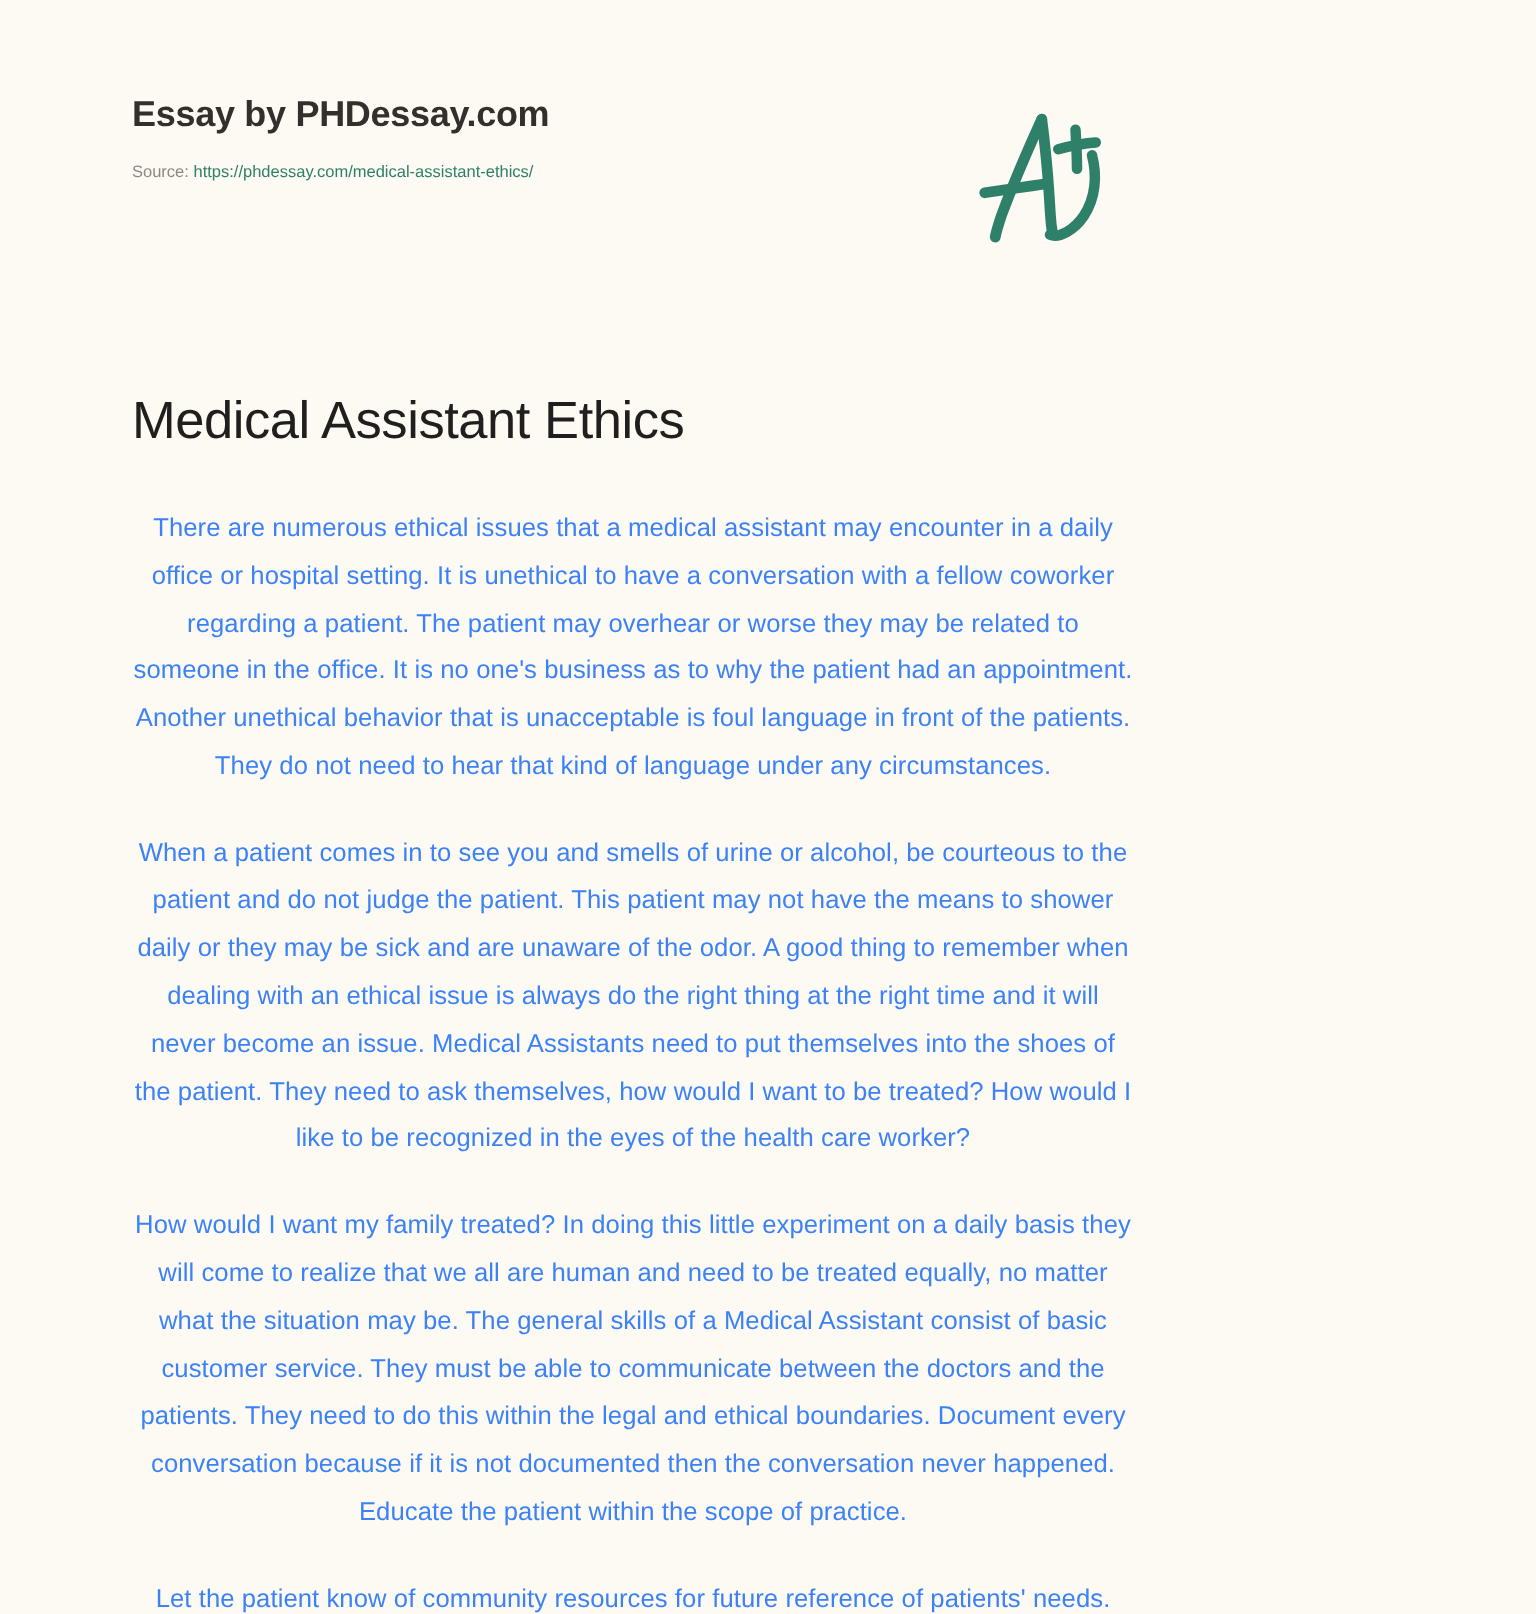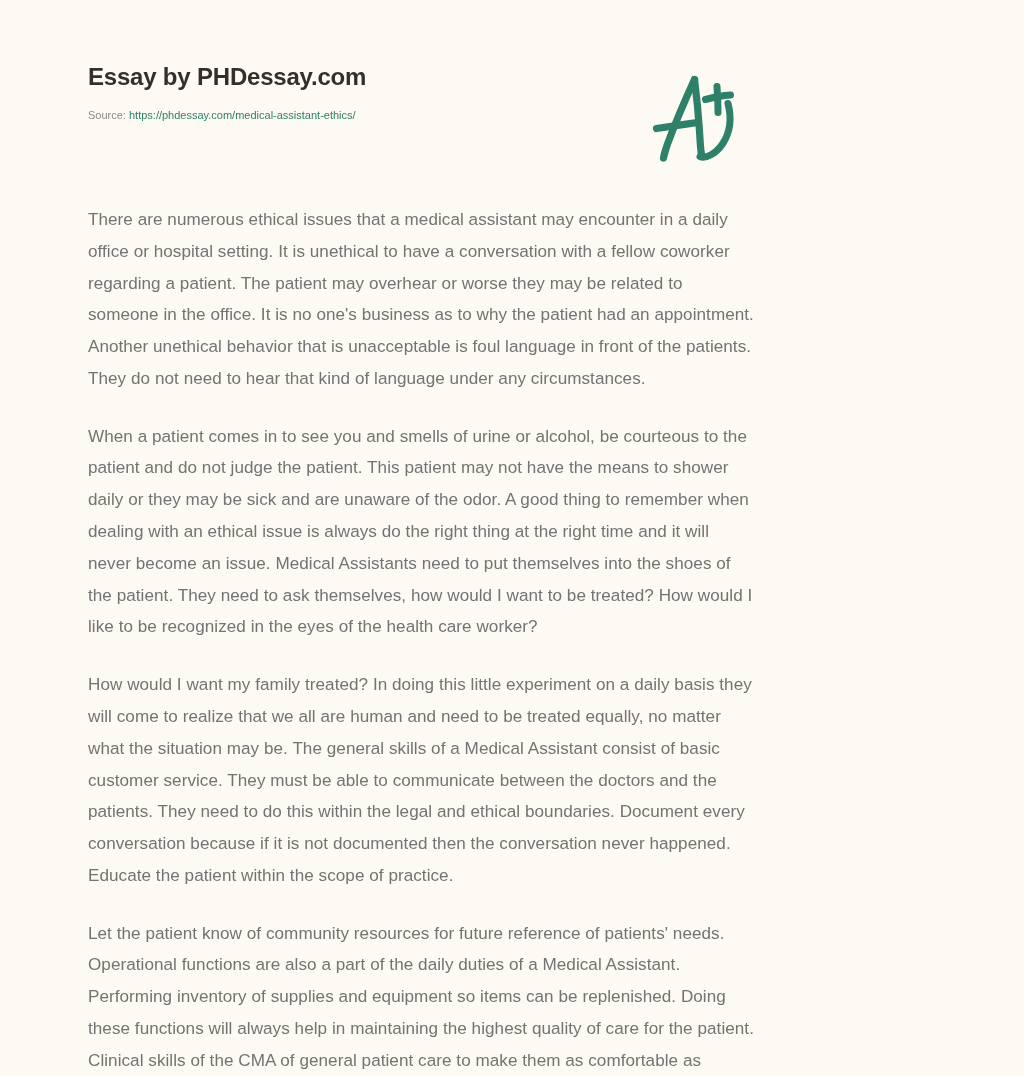--- a/index.html
+++ b/index.html
@@ -82,22 +82,22 @@
 
   
   .body-copy {
     padding-top: 34px;
   }
 
   .body-copy p {
     margin: 0 0 26px 0;
     font-size: 17.1px;
     line-height: 1.86;
-    color: #737373;
-    text-align: left;
+    color: #3b82f6;
+    text-align: center;
     letter-spacing: 0.05px;
   }
 
   .body-copy p:last-child {
     margin-bottom: 0;
   }
 </style>
 </head>
 <body>
 
@@ -123,20 +123,21 @@
 
         <path d="M66.5 33.5 C74 31.5 84 29.5 91.5 29" stroke-width="7"></path>
 
         <path d="M78 20.5 C78.5 29 79 39 79 46.5" stroke-width="7"></path>
 
         <path d="M89 37.5 C92.5 51 91.5 66 83.5 78 C77 87.5 67 93 61 90.5" stroke-width="7"></path>
       </g>
     </svg>
   </div>
 
+  <h1 class="doc-title">Medical Assistant Ethics</h1>
 
   <div class="body-copy">
     <p>There are numerous ethical issues that a medical assistant may encounter in a daily office or hospital setting. It is unethical to have a conversation with a fellow coworker regarding a patient. The patient may overhear or worse they may be related to someone in the office. It is no one's business as to why the patient had an appointment. Another unethical behavior that is unacceptable is foul language in front of the patients. They do not need to hear that kind of language under any circumstances.</p>
     <p>When a patient comes in to see you and smells of urine or alcohol, be courteous to the patient and do not judge the patient. This patient may not have the means to shower daily or they may be sick and are unaware of the odor. A good thing to remember when dealing with an ethical issue is always do the right thing at the right time and it will never become an issue. Medical Assistants need to put themselves into the shoes of the patient. They need to ask themselves, how would I want to be treated? How would I like to be recognized in the eyes of the health care worker?</p>
     <p>How would I want my family treated? In doing this little experiment on a daily basis they will come to realize that we all are human and need to be treated equally, no matter what the situation may be. The general skills of a Medical Assistant consist of basic customer service. They must be able to communicate between the doctors and the patients. They need to do this within the legal and ethical boundaries. Document every conversation because if it is not documented then the conversation never happened. Educate the patient within the scope of practice.</p>
     <p>Let the patient know of community resources for future reference of patients' needs. Operational functions are also a part of the daily duties of a Medical Assistant. Performing inventory of supplies and equipment so items can be replenished. Doing these functions will always help in maintaining the highest quality of care for the patient. Clinical skills of the CMA of general patient care to make them as comfortable as possible. Many diagnostic procedures are required of the CMA; from collecting specimens to performing radiology tests.</p>
 
   </div>
 
 </div>

